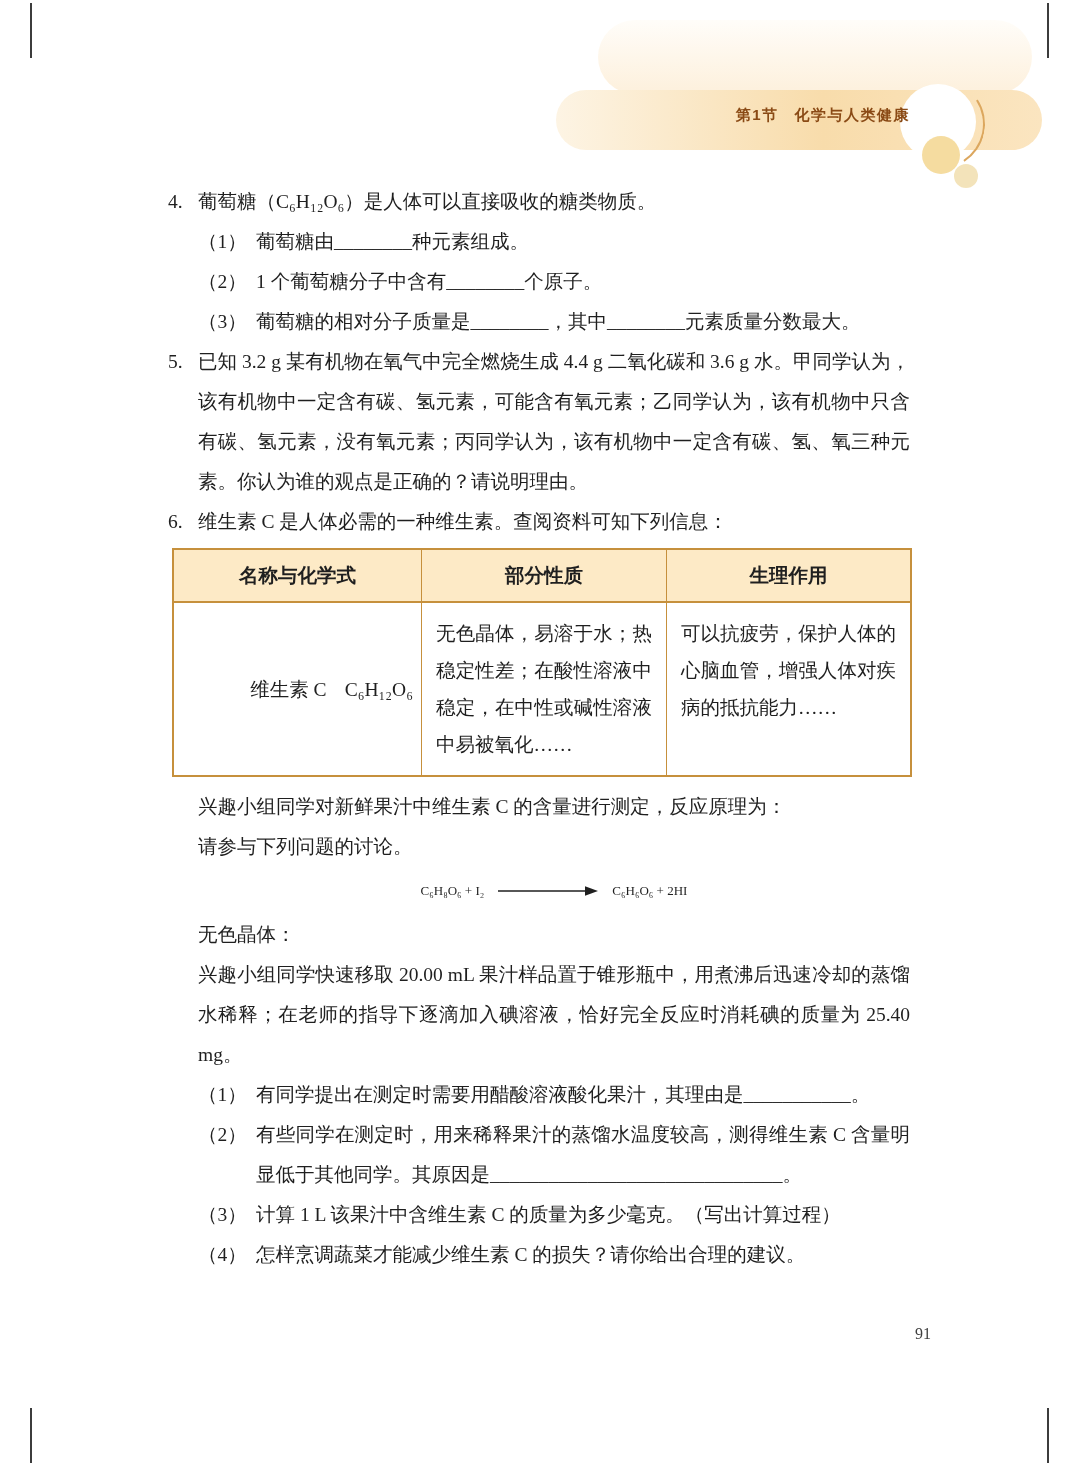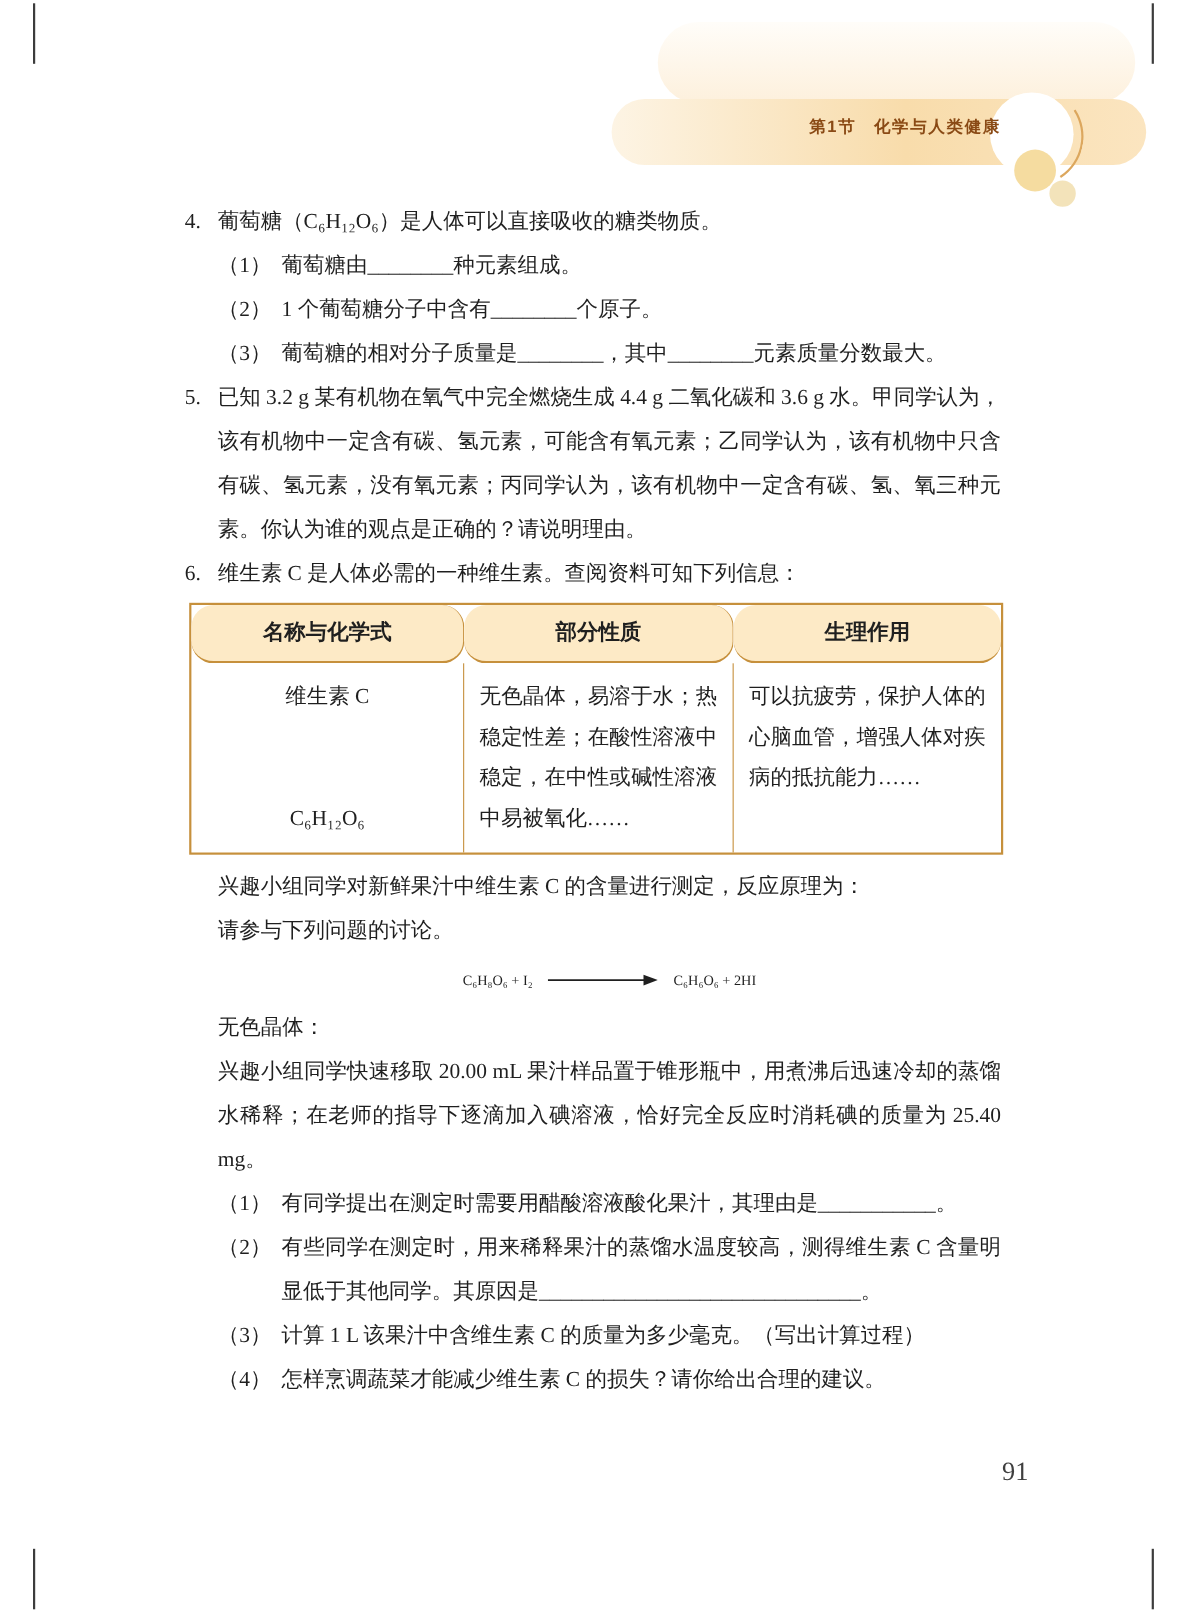--- a/index.html
+++ b/index.html
@@ -37,29 +37,29 @@
   .jtext{text-align:justify;word-break:break-all;}
   .sub{display:flex;}
   .marker{flex:none;width:58px;}
   .sub-body{flex:1;min-width:0;text-align:justify;word-break:break-all;}
   .indent{margin-left:30px;}
 
   .vtable{margin:6px 0 10px 4px;width:736px;display:grid;grid-template-columns:248px 245px 243px;
     border:2px solid var(--table-border);line-height:37px;}
   .vtable > :nth-child(3n){border-right:none;}
   .th{background:var(--table-header-bg);border-bottom:2px solid var(--table-border);
-    border-right:1px solid var(--table-border);text-align:center;font-weight:bold;padding:7px 0;border-radius:20px;}
+    border-right:1px solid var(--table-border);text-align:center;font-weight:bold;padding:7px 0;}
   .td{border-right:1px solid var(--table-border);padding:12px 14px;text-align:justify;word-break:break-all;}
-  .name-cell{display:flex;flex-direction:column;justify-content:space-between;align-items:center;
+  .name-cell{display:flex;justify-content:flex-end;align-items:center;
     text-align:center;gap:18px;padding:12px 8px;}
 
   .equation{display:flex;justify-content:center;align-items:center;gap:14px;height:48px;font-size:13px;}
   .equation svg{display:block;}
 
-  .page-number{position:absolute;left:897px;top:1325px;width:52px;text-align:center;font-size:24px;color:#3f3f3f;}
+  .page-number{position:absolute;left:897px;top:1325px;width:52px;text-align:center;font-size:16px;color:#3f3f3f;}
 </style>
 </head>
 <body>
 
 <div>
 
   <div class="crop tl"></div>
   <div class="crop tr"></div>
   <div class="crop bl"></div>
   <div class="crop br"></div>

